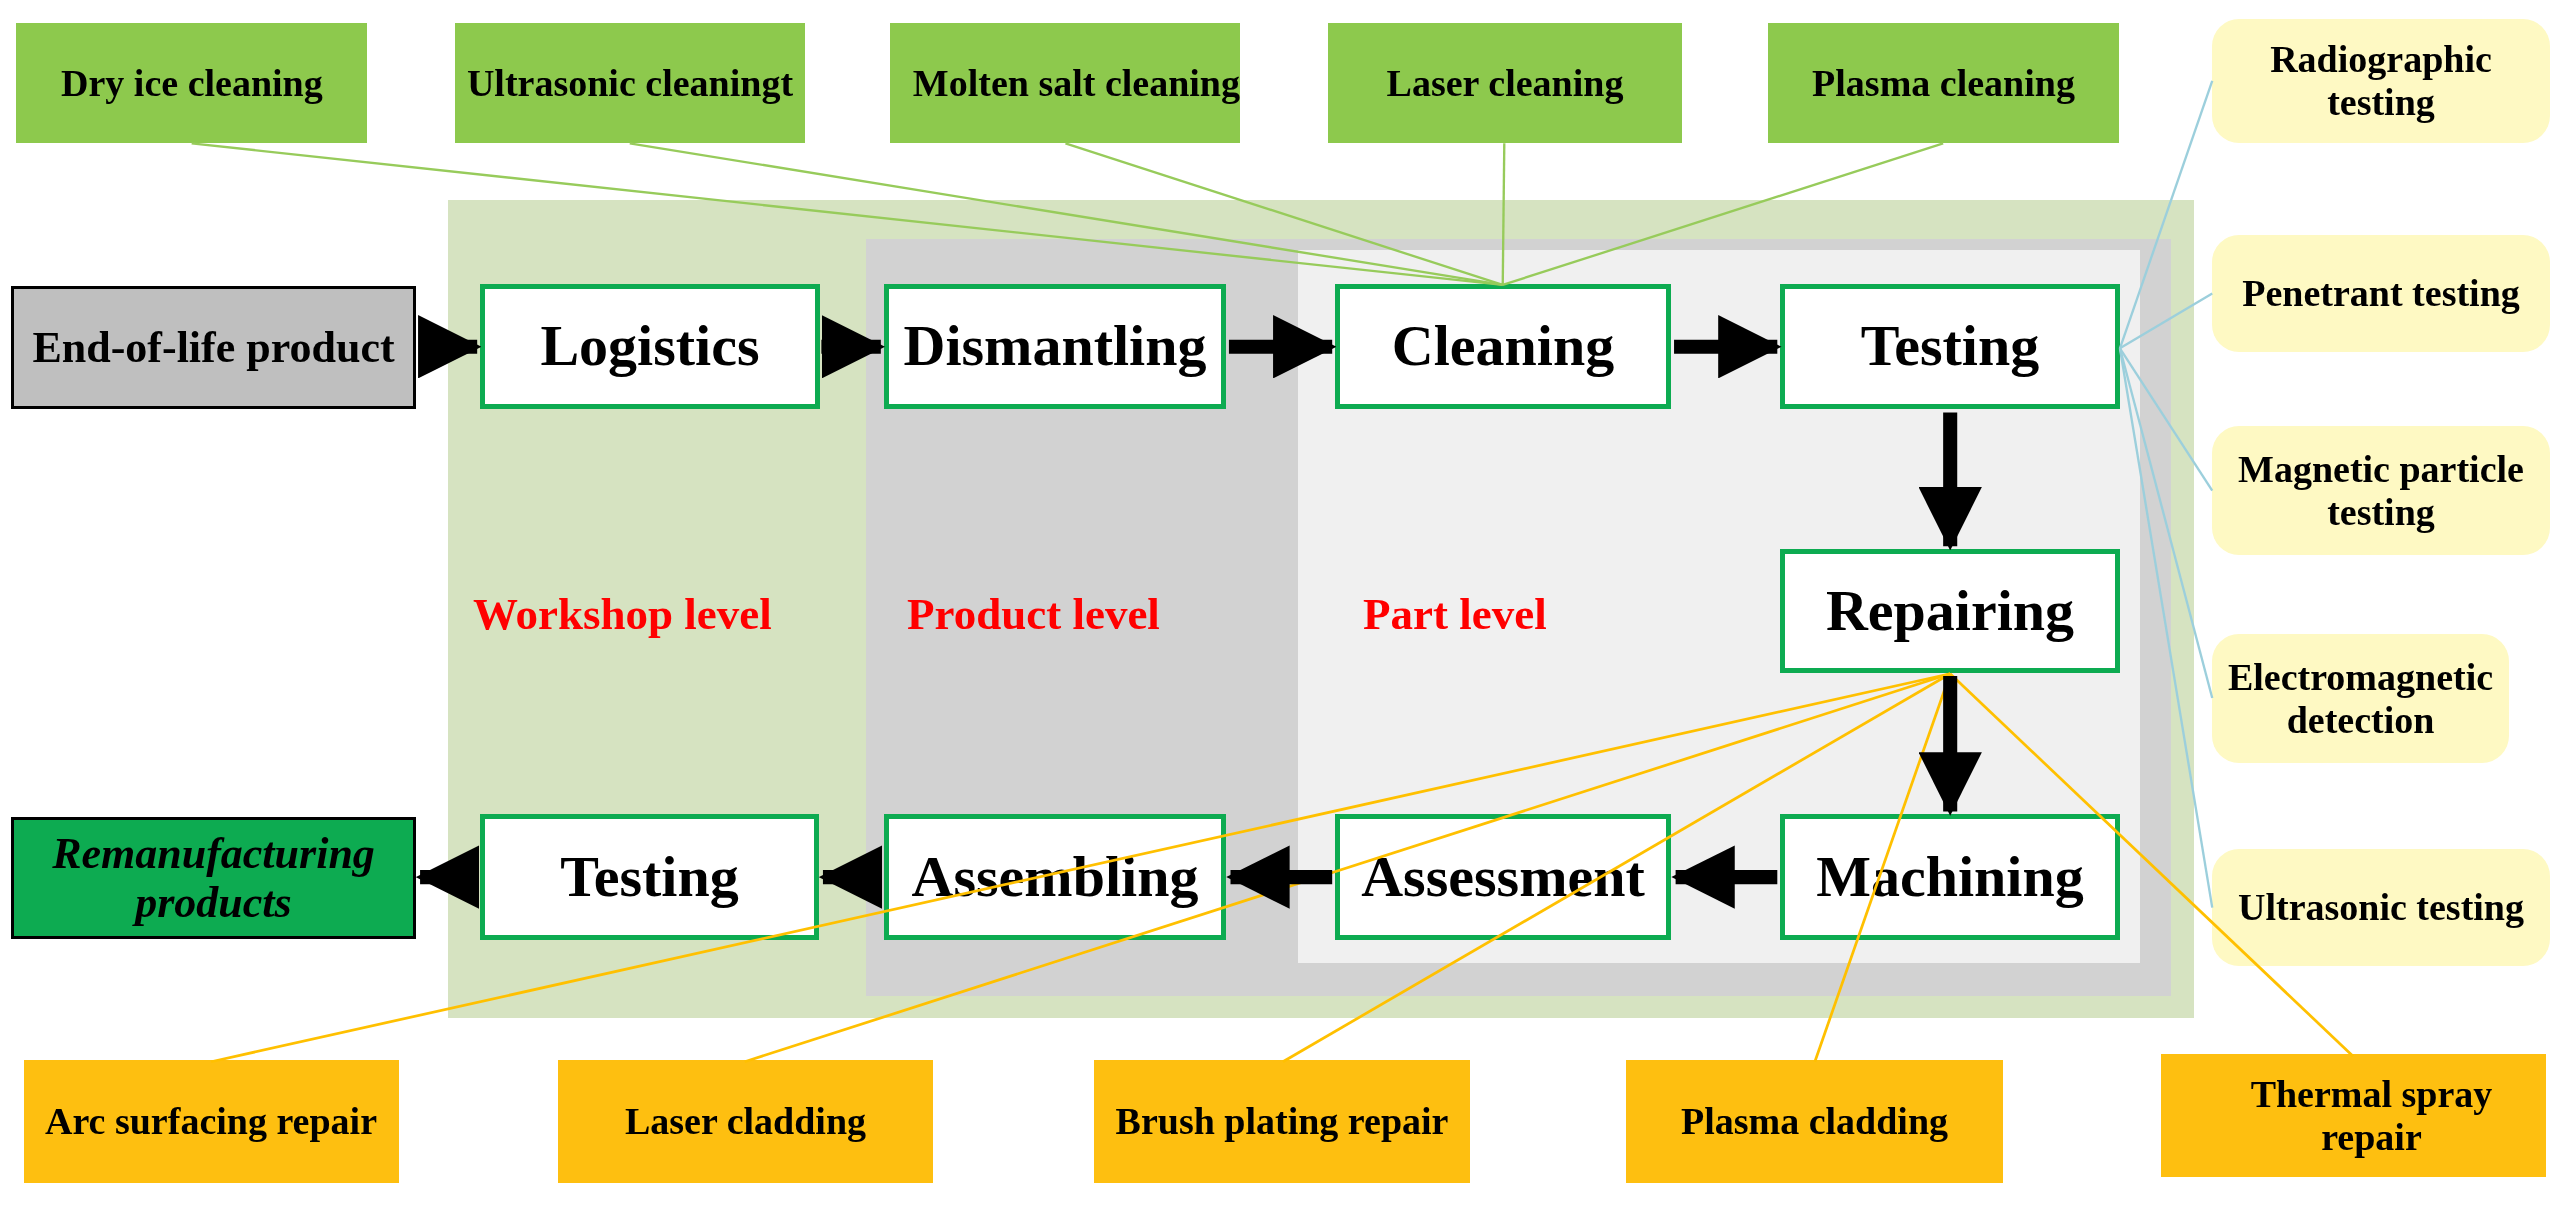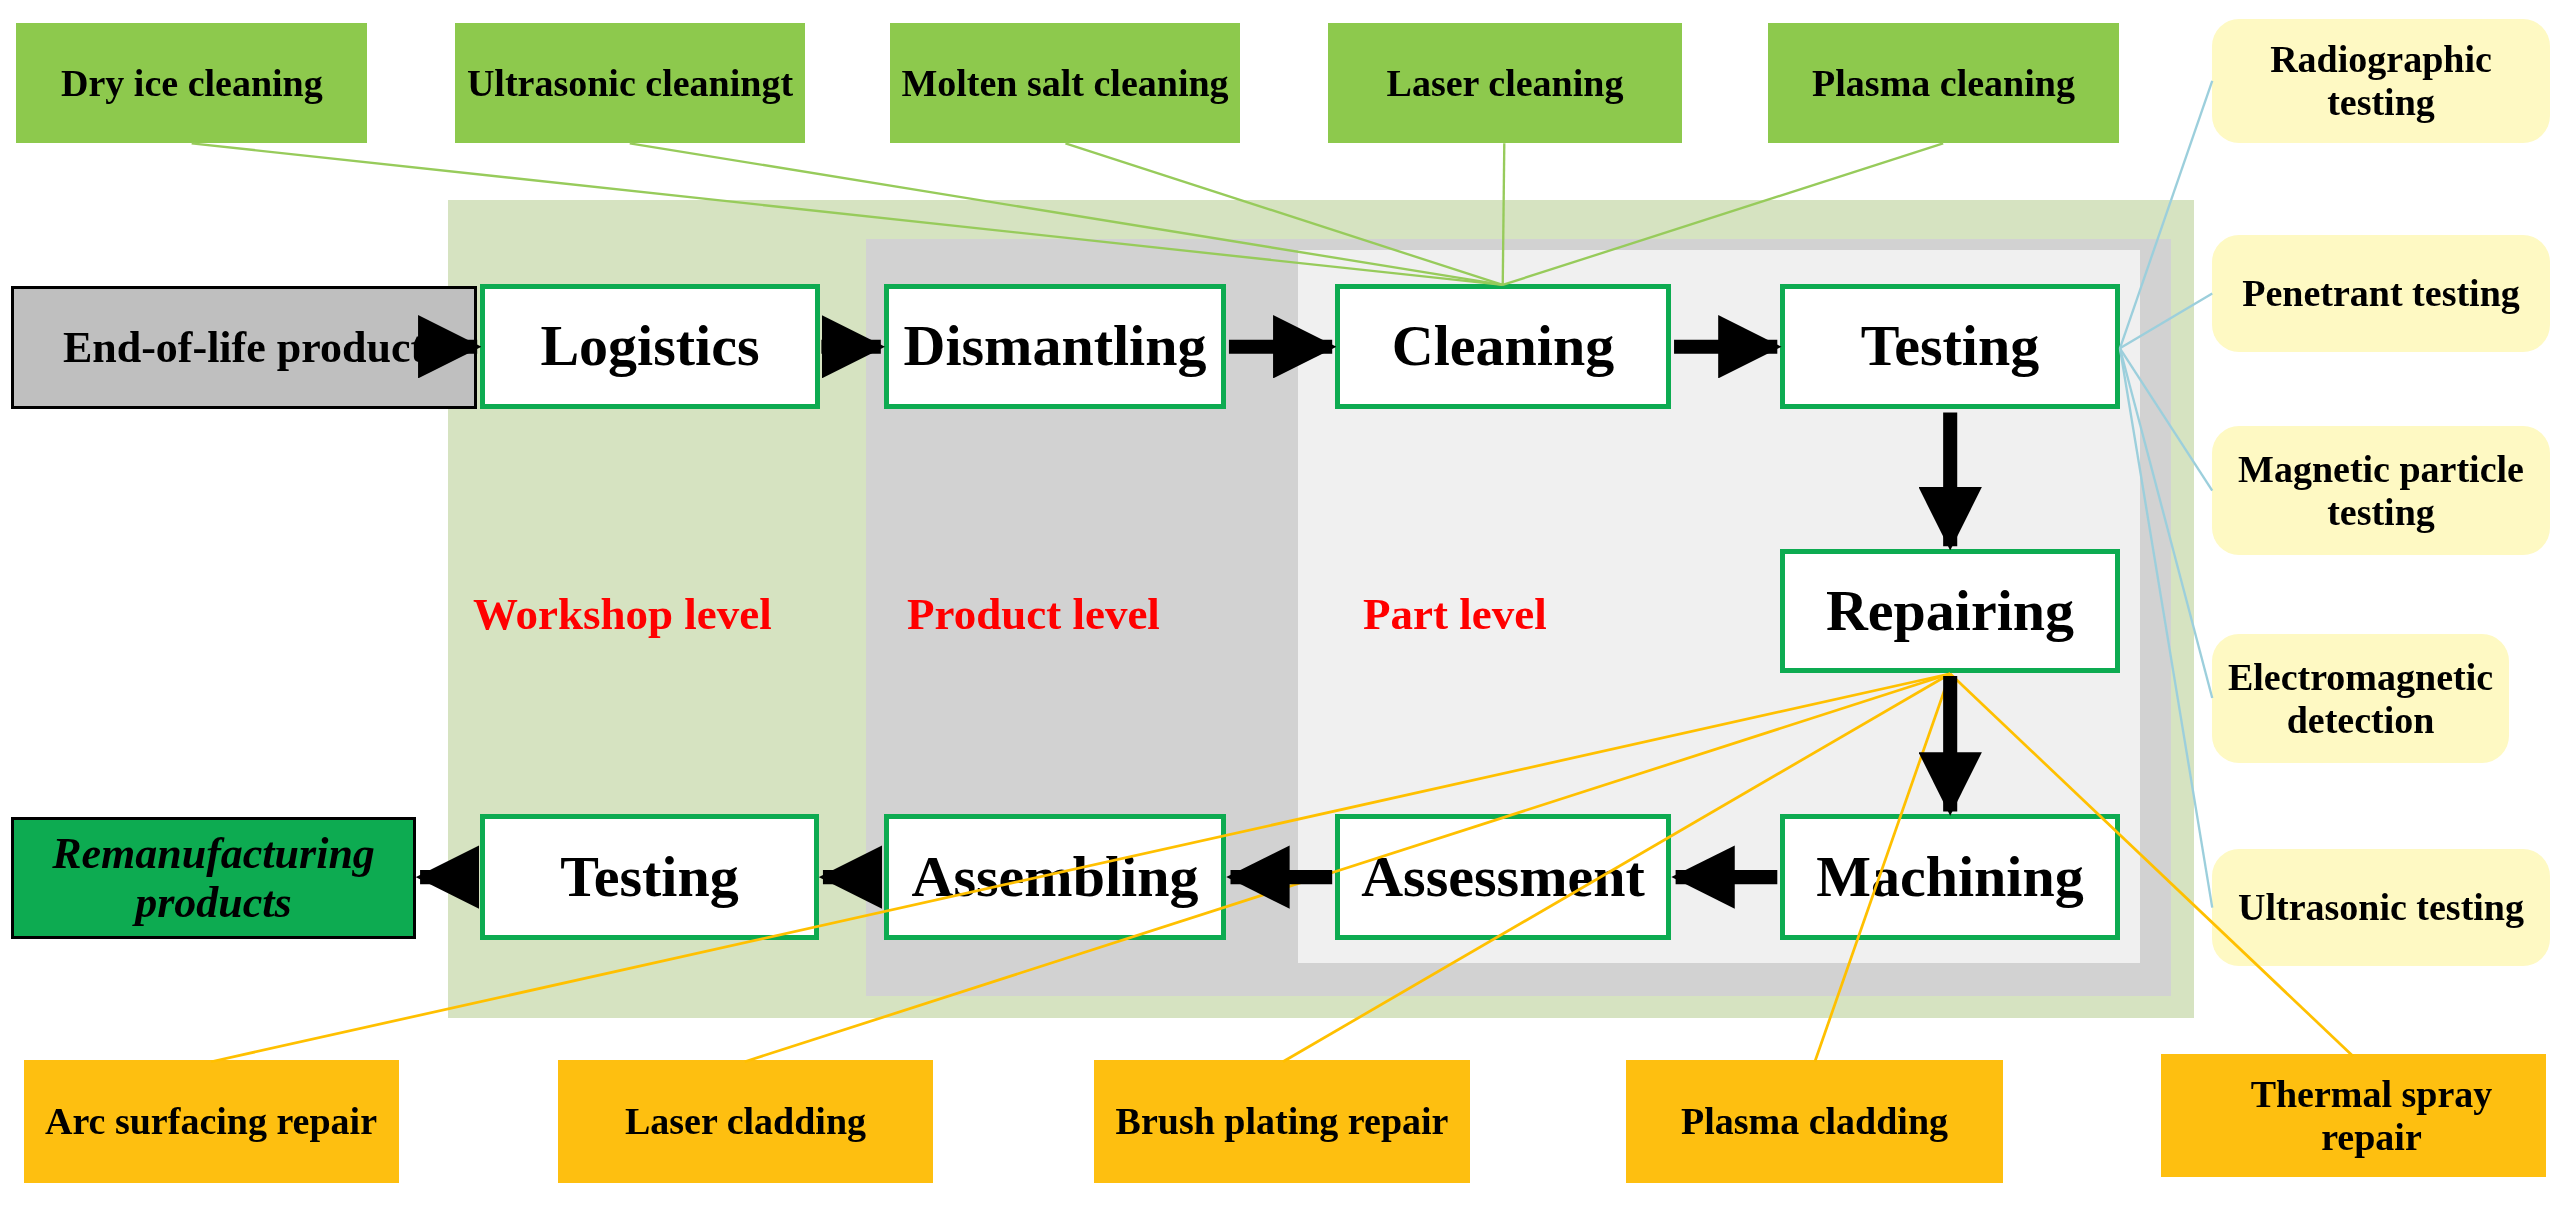--- a/index.html
+++ b/index.html
@@ -35,21 +35,21 @@
   <div class="zlabel" style="left:473px;top:588px;">Workshop level</div>
   <div class="zlabel" style="left:907px;top:588px;">Product level</div>
   <div class="zlabel" style="left:1363px;top:588px;">Part level</div>
 
   <div class="box method m-green" style="left:16.4px;top:23px;width:351px;height:120px;">
     <span class="lbl">Dry ice cleaning</span>
     </div>
   <div class="box method m-green" style="left:455px;top:23px;width:350px;height:120px;">
     <span class="lbl">Ultrasonic cleaningt</span>
     </div>
-  <div class="box method m-green" style="left:890px;top:23px;width:350px;height:120px;">
+  <div class="box method m-green" style="left:890px;top:23px;width:350px;height:120px;justify-content:flex-end;">
     <span class="lbl">Molten salt cleaning</span>
     </div>
   <div class="box method m-green" style="left:1328px;top:23px;width:354px;height:120px;">
     <span class="lbl">Laser cleaning</span>
     </div>
   <div class="box method m-green" style="left:1768px;top:23px;width:351px;height:120px;">
     <span class="lbl">Plasma cleaning</span>
     </div>
 
   <div class="box method m-blue" style="left:2212px;top:19px;width:338px;height:124px;">
@@ -80,21 +80,21 @@
   <div class="box method m-orange" style="left:1094px;top:1060px;width:376px;height:123px;">
     <span class="lbl">Brush plating repair</span>
     </div>
   <div class="box method m-orange" style="left:1626px;top:1060px;width:377px;height:123px;">
     <span class="lbl">Plasma cladding</span>
     </div>
   <div class="box method m-orange" style="left:2161px;top:1054px;width:385px;height:123px;padding-left:36px;">
     <span class="lbl">Thermal spray repair</span>
     </div>
 
-  <div class="box endpoint ep-gray" style="left:11px;top:286px;width:466px;height:123px;">
+  <div class="box endpoint ep-gray" style="left:11px;top:286px;width:405px;height:123px;">
     <span class="lbl">End-of-life product</span>
     </div>
   <div class="box endpoint ep-green" style="left:11px;top:817px;width:405px;height:122px;">
     <span class="lbl">Remanufacturing
 products</span>
     </div>
 
   <div class="box pbox" style="left:480px;top:284px;width:340px;height:125px;">
     <span class="lbl">Logistics</span>
     </div>

